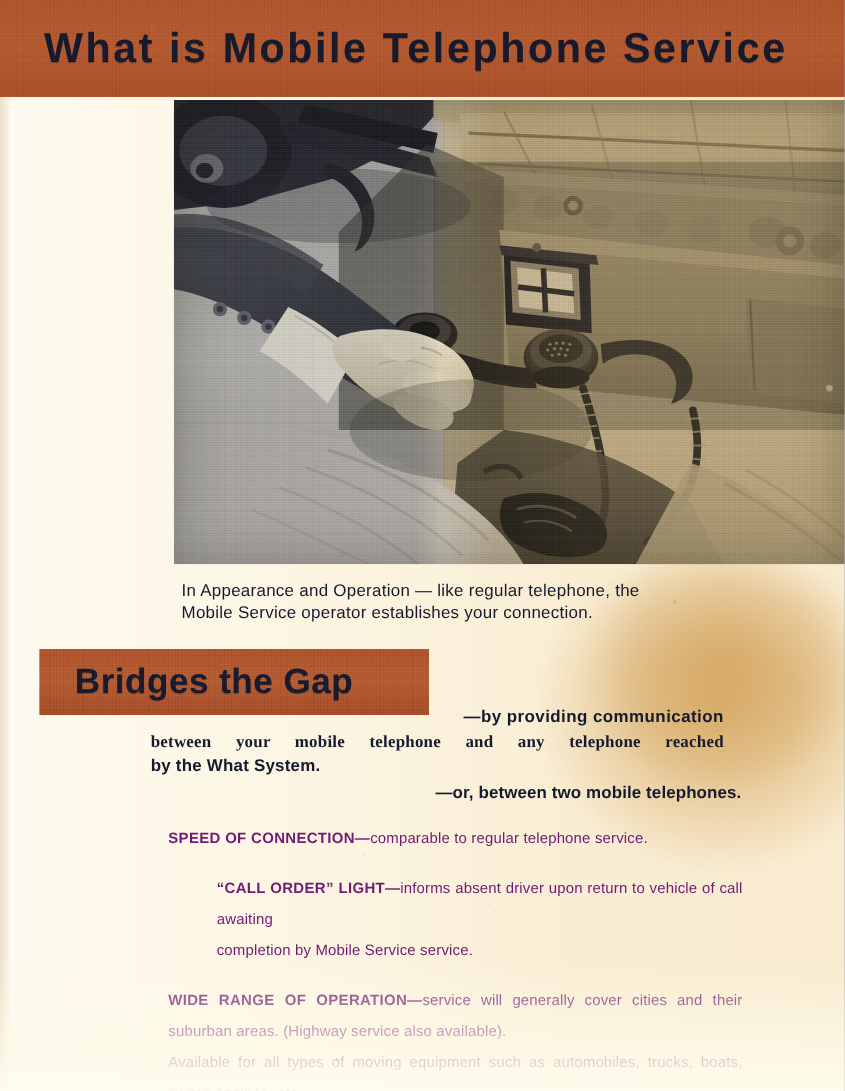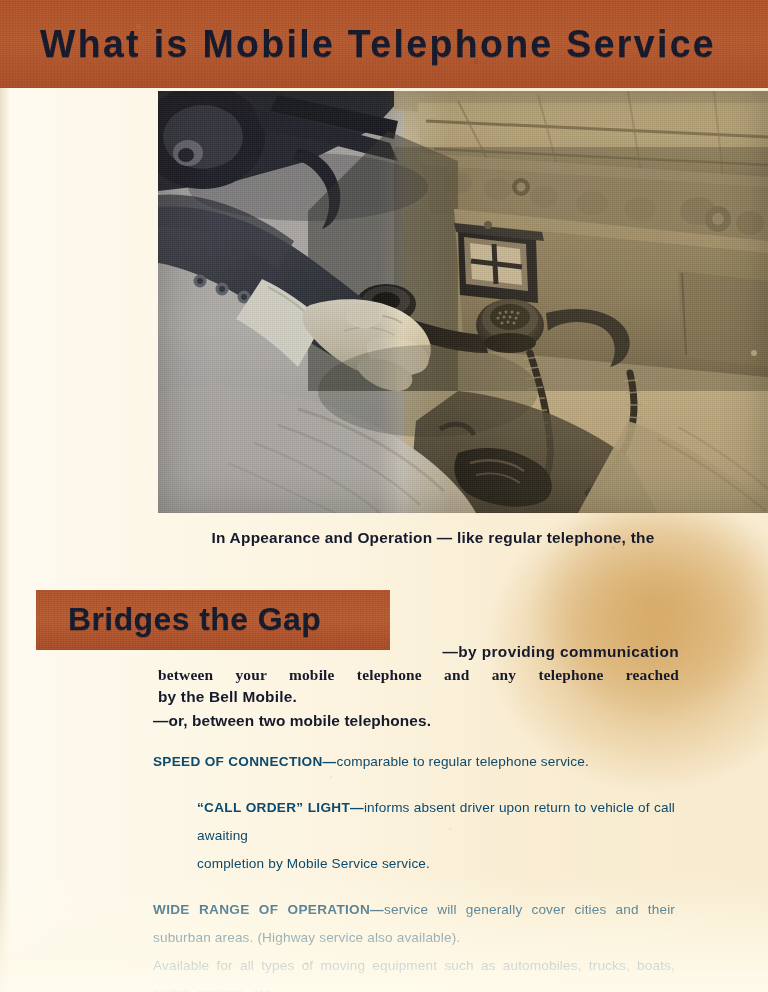--- a/index.html
+++ b/index.html
@@ -160,29 +160,28 @@
   .photo-vignette {
     position: absolute;
     inset: 0;
     box-shadow: inset 0 0 46px rgba(30,25,15,0.30);
     pointer-events: none;
   }
 
   
   .caption {
     position: absolute;
-    left: 153px;
+    left: 165px;
     top: 528px;
     width: 560px;
     font-size: 15.4px;
-    font-weight: 700;
+    font-weight: 400;
     line-height: 20px;
     letter-spacing: 0.25px;
     color: #151a2d;
-    text-align: center;
   }
 
   
   .gap-box {
     position: absolute;
     left: 36px;
     top: 590px;
     width: 354px;
     height: 60px;
     background: #b4552b;
@@ -207,21 +206,21 @@
     letter-spacing: 0.4px;
     line-height: 42px;
     color: #14182b;
     white-space: nowrap;
     text-shadow: 0 1px 0 rgba(0,0,0,0.25);
   }
 
   
   .bridge-para {
     position: absolute;
-    left: 158px;
+    left: 137px;
     top: 641px;
     width: 521px;
     font-size: 15.4px;
     font-weight: 700;
     line-height: 22.5px;
     letter-spacing: 0.2px;
     color: #151a2d;
   }
   .bridge-line-1 {
     text-align: right;
@@ -232,38 +231,39 @@
     text-align-last: justify;
     letter-spacing: 0.2px;
     font-family: Liberation Serif, serif;
   }
   .bridge-line-3 { text-align: left; }
   .bridge-or {
     position: absolute;
     left: 153px;
     top: 710px;
     width: 521px;
+    text-align: right;
     font-size: 15.4px;
     font-weight: 700;
     line-height: 22px;
     letter-spacing: 0.1px;
     color: #151a2d;
   }
 
   
   .features {
     position: absolute;
     left: 153px;
     top: 748px;
     width: 522px;
   }
   .feature {
     font-size: 13.6px;
     line-height: 28px;
-    color: #0c4a6e;
+    color: #701a75;
     letter-spacing: 0.15px;
     margin-bottom: 12px;
   }
   .feature:last-child { margin-bottom: 0; }
   .feature .lead {
     font-weight: 700;
     letter-spacing: 0.3px;
   }
   .f-speed { margin-bottom: 18px; }
   .f-call  { margin-bottom: 18px; margin-left: 44px; }
@@ -479,30 +479,31 @@
       <ellipse cx="150" cy="96" rx="120" ry="34" fill="#2a2b31" opacity="0.30"></ellipse>
     </svg>
     <div class="photo-tone"></div>
     <div class="photo-warm"></div>
     <div class="photo-grain"></div>
     <div class="photo-vignette"></div>
   </div>
 
   <div class="caption">
     <div>In Appearance and Operation  —  like regular telephone, the</div>
+    <div>Mobile Service operator establishes your connection.</div>
   </div>
 
   <div class="gap-box">
     <div class="gap-title">Bridges the Gap</div>
   </div>
 
   <div class="bridge-para">
     <div class="bridge-line-1">—by providing communication</div>
     <div class="bridge-line-2">between your mobile telephone and any telephone reached</div>
-    <div class="bridge-line-3">by the Bell Mobile.</div>
+    <div class="bridge-line-3">by the What System.</div>
   </div>
   <div class="bridge-or">—or, between two mobile telephones.</div>
 
   <div class="features">
 
     <div class="feature f-speed">
       <span class="lead">SPEED OF CONNECTION—</span><span>comparable to regular telephone service.</span>
     </div>
 
     <div class="feature f-call">

